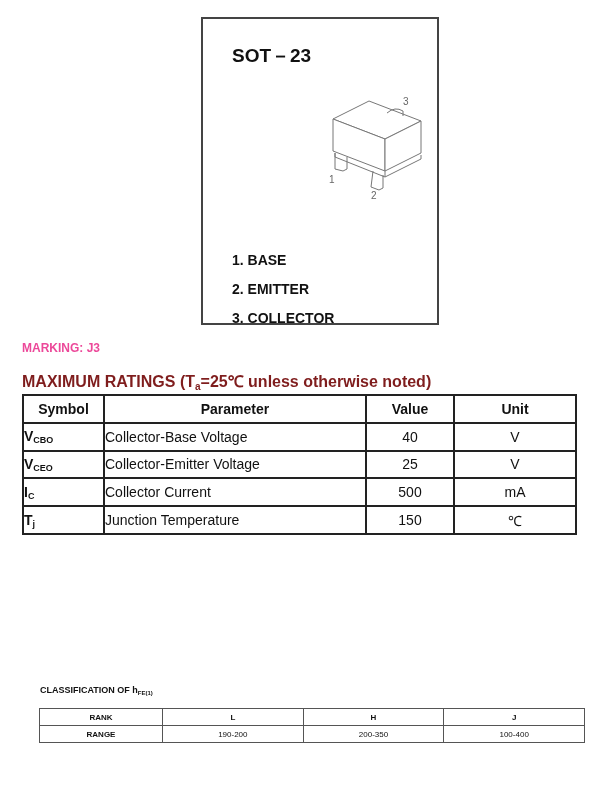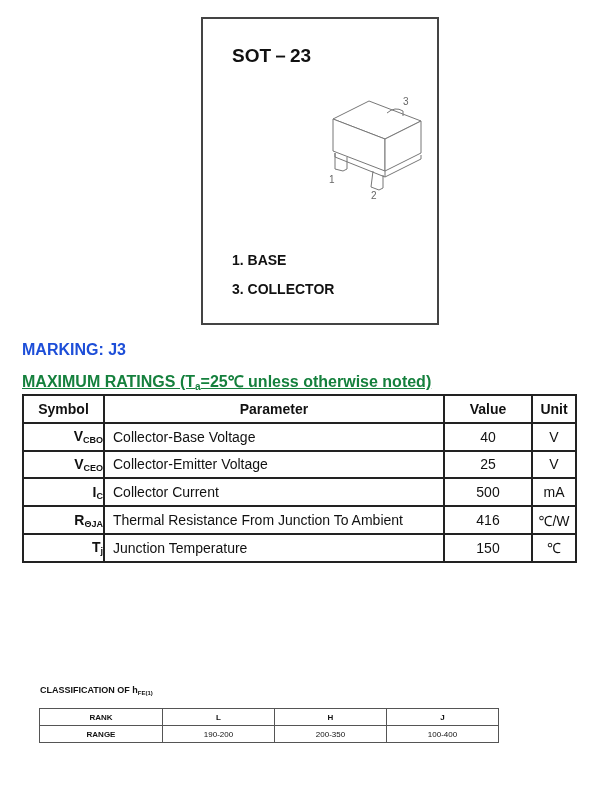--- a/index.html
+++ b/index.html
@@ -11,50 +11,49 @@
       border: 2px solid #444; background: #fff;
     }
     .pkg-title {
       position: absolute; left: 29px; top: 24px; font-weight: bold; font-size: 19px; color: #111;
     }
     .pkg-drawing { position: absolute; left: 118px; top: 72px; width: 118px; height: 112px; }
     .pin-list { position: absolute; left: 29px; top: 207px; margin-top: 20px; }
     .pin-item { font-weight: bold; font-size: 14px; line-height: 29px; color: #111; }
 
     .marking {
-      position: absolute; left: 22px; top: 341px; font-weight: bold; font-size: 16px; color: #1d4ed8;
+      position: absolute; left: 22px; top: 341px; font-weight: bold; font-size: 12px; color: #ec4899;
     }
     .ratings-title {
-      position: absolute; left: 22px; top: 370px; font-weight: bold; font-size: 16px; color: #15803d;
+      position: absolute; left: 22px; top: 370px; font-weight: bold; font-size: 16px; color: #7f1d1d;
       white-space: nowrap;
-      text-decoration: underline;
     }
     .ratings-title sub { font-size: 10px; vertical-align: -3px; }
 
     table.ratings {
       position: absolute; left: 22px; top: 394px; width: 555px;
       border-collapse: collapse; font-size: 14px;
     }
     table.ratings td, table.ratings th {
       border: 2px solid #222; height: 27.8px; padding: 0;
     }
     table.ratings th { font-weight: bold; font-size: 14px; text-align: center; }
-    table.ratings td.sym { text-align: right; font-weight: bold; width: 81px; font-size: 14px; border-radius: 6px; }
+    table.ratings td.sym { text-align: left; font-weight: bold; width: 81px; font-size: 14px; border-radius: 6px; }
     table.ratings td.sym .sub { font-size: 9px; vertical-align: -2px; font-weight: bold; }
-    table.ratings td.param { padding-left: 8px; width: 340px; }
+    table.ratings td.param { width: 262px; }
     table.ratings td.val { text-align: center; width: 88px; }
     table.ratings td.unit { text-align: center; }
 
     .class-title {
       position: absolute; left: 40px; top: 685px; font-weight: bold; font-size: 9px; color: #111;
     }
     .class-title .sub { font-size: 6px; vertical-align: -2px; }
 
     table.classif {
-      position: absolute; left: 39px; top: 708px; width: 460px;
+      position: absolute; left: 39px; top: 708px; width: 546px;
       border-collapse: collapse; font-size: 8px;
     }
     table.classif td {
       border: 1px solid #555; height: 17px; text-align: center; padding: 0;
     }
     table.classif td.hdr { font-weight: bold; }
   </style>
 </head>
 <body>
 
@@ -77,20 +76,21 @@
       <path d="M14,62 L14,78 L22,80 L26,78 L26,66"></path>
 
       <path d="M52,80 L50,96 L58,99 L62,97 L62,84"></path>
     </g>
     <text x="82" y="14" font-size="10" fill="#666" font-family="Liberation Sans, sans-serif">3</text>
     <text x="8" y="92" font-size="10" fill="#666" font-family="Liberation Sans, sans-serif">1</text>
     <text x="50" y="108" font-size="10" fill="#666" font-family="Liberation Sans, sans-serif">2</text>
   </svg>
   <div class="pin-list">
     <div class="pin-item">1. BASE</div>
+    <div class="pin-item">2. EMITTER</div>
     <div class="pin-item">3. COLLECTOR</div>
   </div>
 </div>
 
 <div class="marking">MARKING: J3</div>
 
 <div class="ratings-title"><span>MAXIMUM RATINGS (T</span><sub>a</sub><span>=25℃ unless otherwise noted)</span></div>
 
 <table class="ratings">
   <tbody>
@@ -112,26 +112,20 @@
     <td class="val">25</td>
     <td class="unit">V</td>
   </tr>
   <tr>
     <td class="sym"><span>I</span><span class="sub">C</span></td>
     <td class="param">Collector Current</td>
     <td class="val">500</td>
     <td class="unit">mA</td>
   </tr>
   <tr>
-    <td class="sym"><span>R</span><span class="sub">ΘJA</span></td>
-    <td class="param">Thermal Resistance From Junction To Ambient</td>
-    <td class="val">416</td>
-    <td class="unit">℃/W</td>
-  </tr>
-  <tr>
     <td class="sym"><span>T</span><span class="sub">j</span></td>
     <td class="param">Junction Temperature</td>
     <td class="val">150</td>
     <td class="unit">℃</td>
   </tr>
 </tbody>
   </table>
 
 <div class="class-title"><span>CLASSIFICATION OF h</span><span class="sub">FE(1)</span></div>
 

